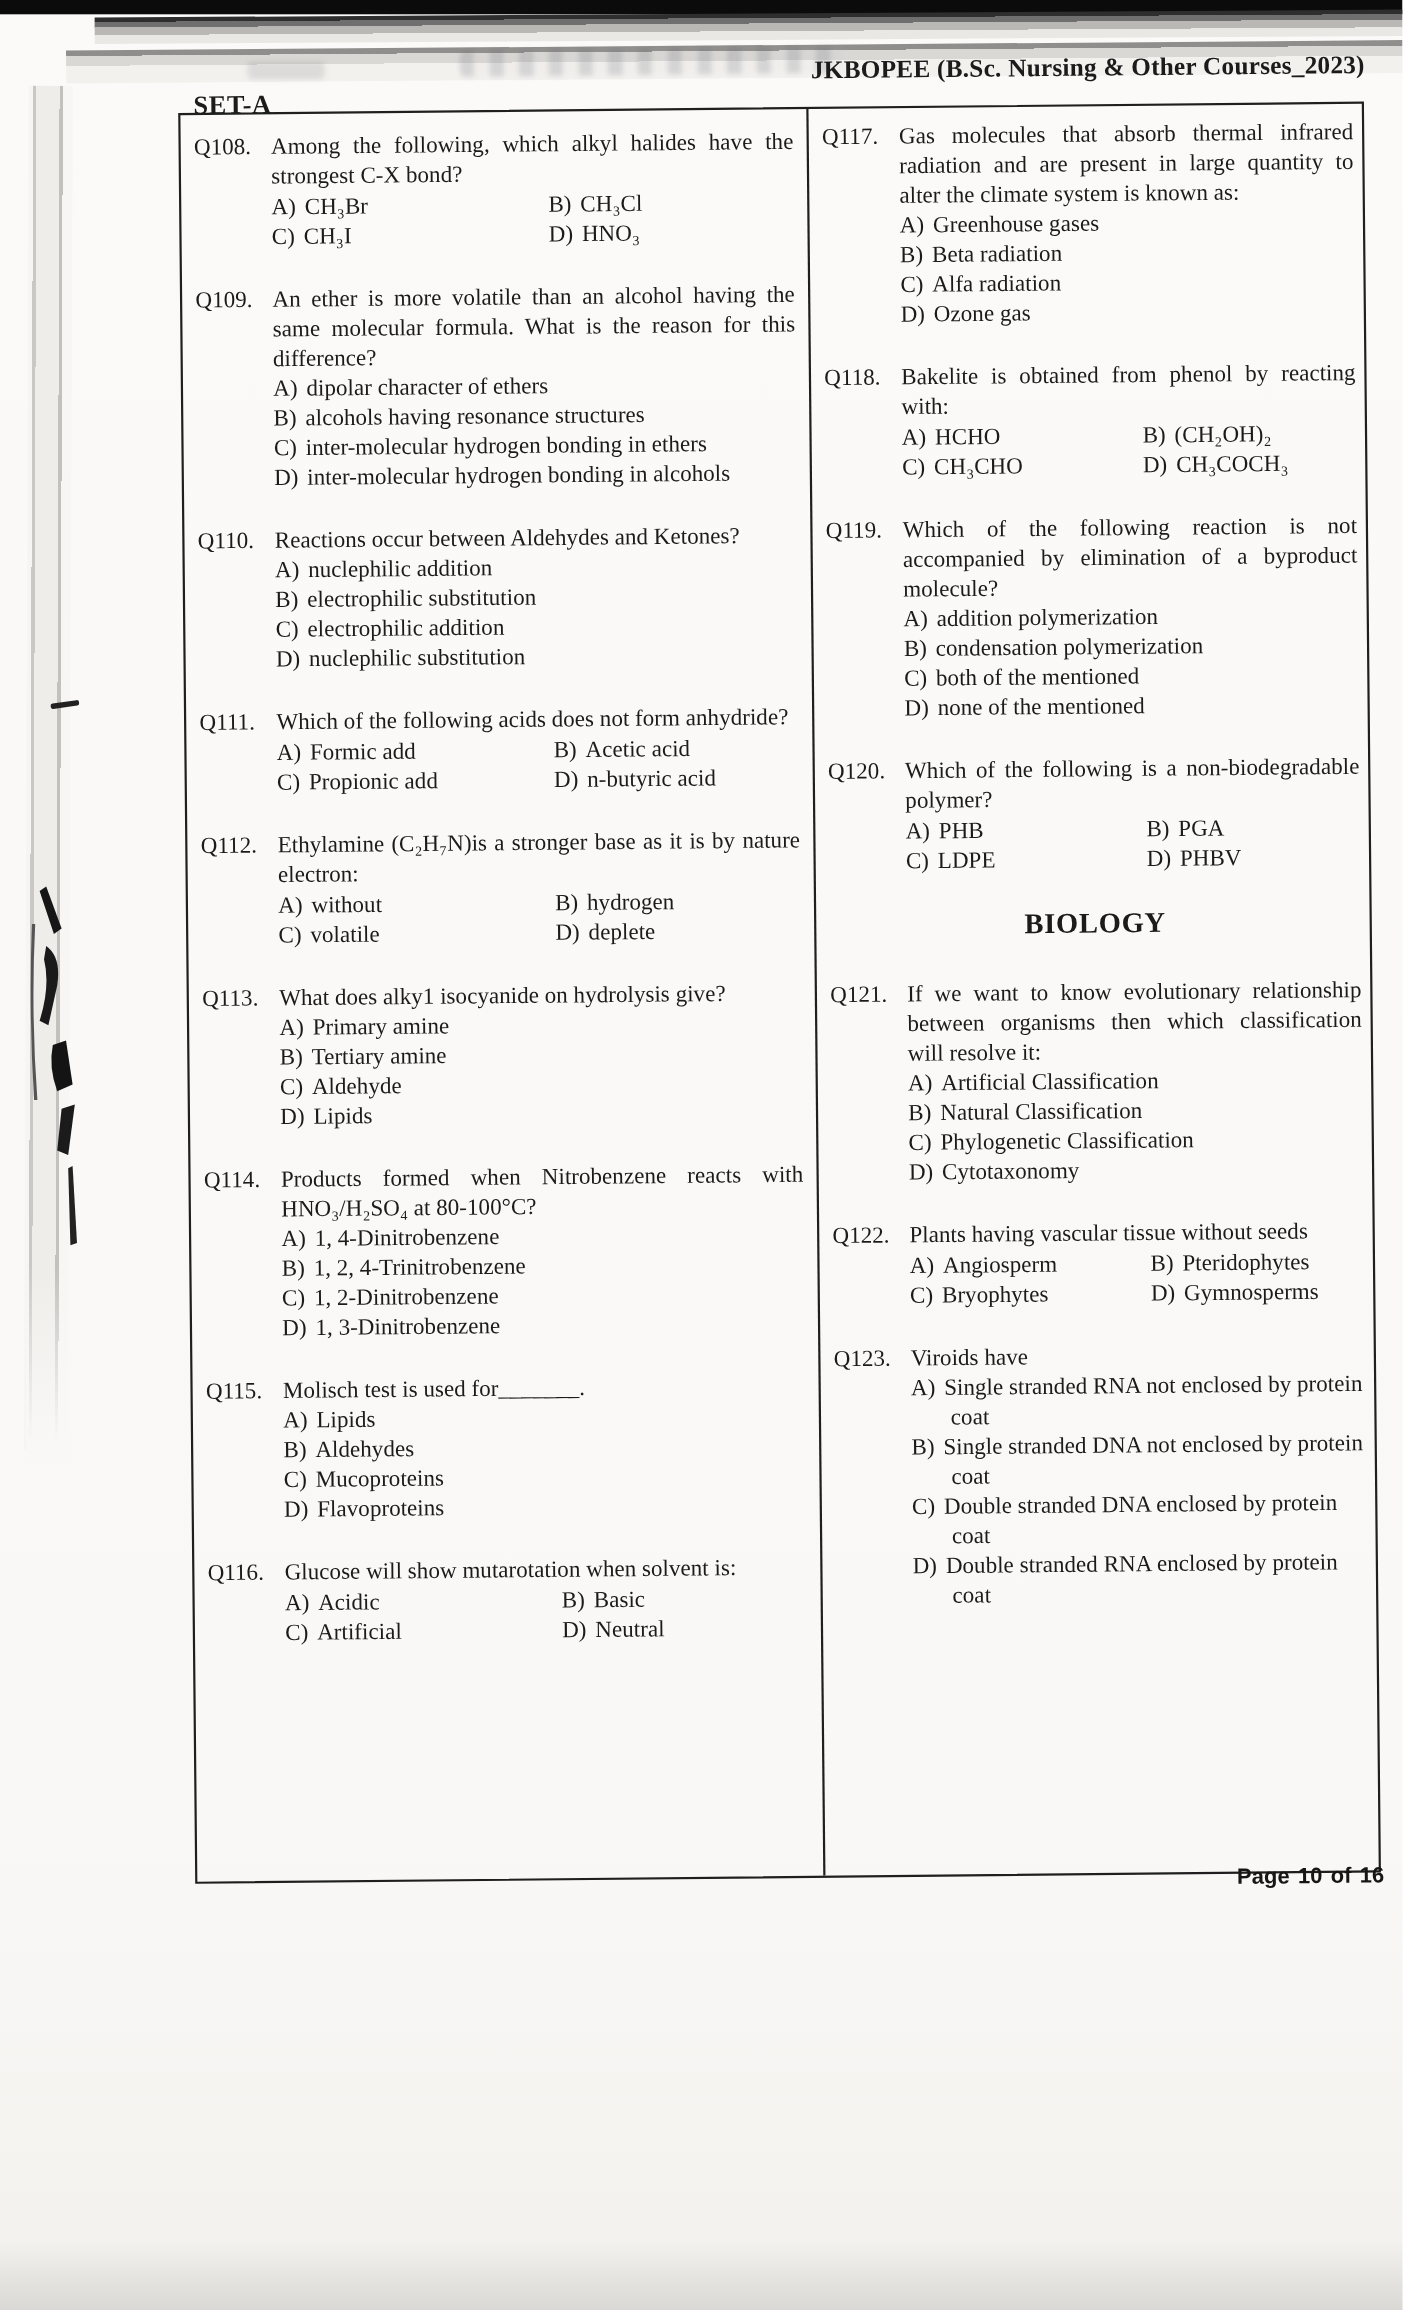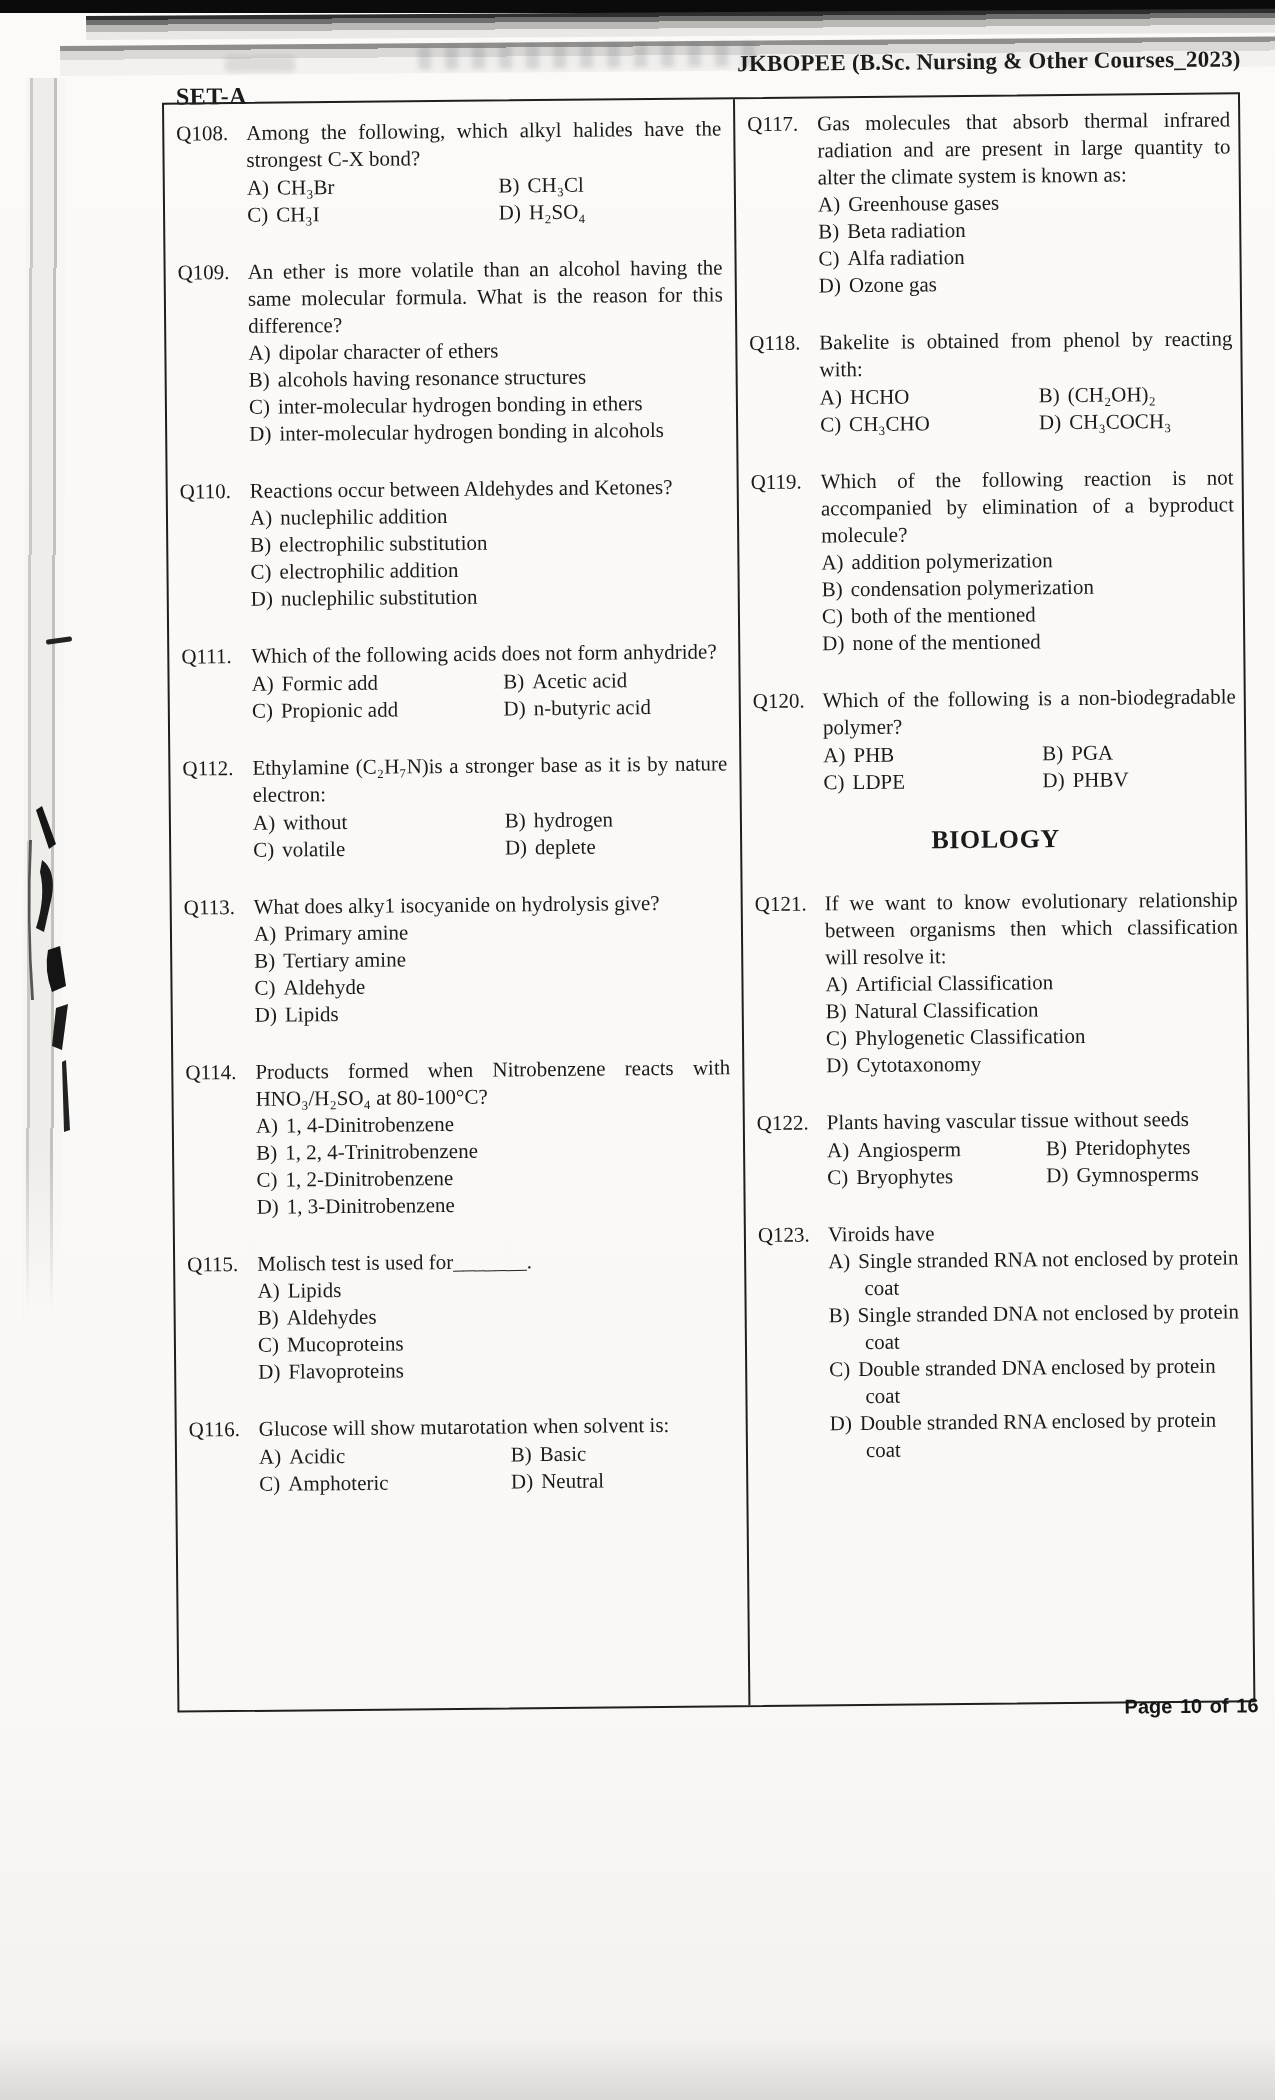--- a/index.html
+++ b/index.html
@@ -88,21 +88,21 @@
     <div class="qtable">
       <div class="col col-left" id="col-left">
           <div class="q">
             <div class="qnum">Q108.</div>
             <div class="qbody">
               <p class="qtext">Among the following, which alkyl halides have the strongest C-X bond?</p>
               <div class="opts-grid">
                 <div class="opt"><span class="olabel">A)</span><span class="otext">CH₃Br</span></div>
                 <div class="opt"><span class="olabel">B)</span><span class="otext">CH₃Cl</span></div>
                 <div class="opt"><span class="olabel">C)</span><span class="otext">CH₃I</span></div>
-                <div class="opt"><span class="olabel">D)</span><span class="otext">H₂SO₄</span></div>
+                <div class="opt"><span class="olabel">D)</span><span class="otext">HNO₃</span></div>
               </div>
             </div>
           </div>
           <div class="q">
             <div class="qnum">Q109.</div>
             <div class="qbody">
               <p class="qtext">An ether is more volatile than an alcohol having the same molecular formula. What is the reason for this difference?</p>
               <div class="opts-list">
                 <div class="opt"><span class="olabel">A)</span><span class="otext">dipolar character of ethers</span></div>
                 <div class="opt"><span class="olabel">B)</span><span class="otext">alcohols having resonance structures</span></div>
@@ -183,21 +183,21 @@
               </div>
             </div>
           </div>
           <div class="q">
             <div class="qnum">Q116.</div>
             <div class="qbody">
               <p class="qtext">Glucose will show mutarotation when solvent is:</p>
               <div class="opts-grid">
                 <div class="opt"><span class="olabel">A)</span><span class="otext">Acidic</span></div>
                 <div class="opt"><span class="olabel">B)</span><span class="otext">Basic</span></div>
-                <div class="opt"><span class="olabel">C)</span><span class="otext">Amphoteric</span></div>
+                <div class="opt"><span class="olabel">C)</span><span class="otext">Artificial</span></div>
                 <div class="opt"><span class="olabel">D)</span><span class="otext">Neutral</span></div>
               </div>
             </div>
           </div>
         </div>
       <div class="col col-right" id="col-right">
           <div class="q">
             <div class="qnum">Q117.</div>
             <div class="qbody">
               <p class="qtext">Gas molecules that absorb thermal infrared radiation and are present in large quantity to alter the climate system is known as:</p>

